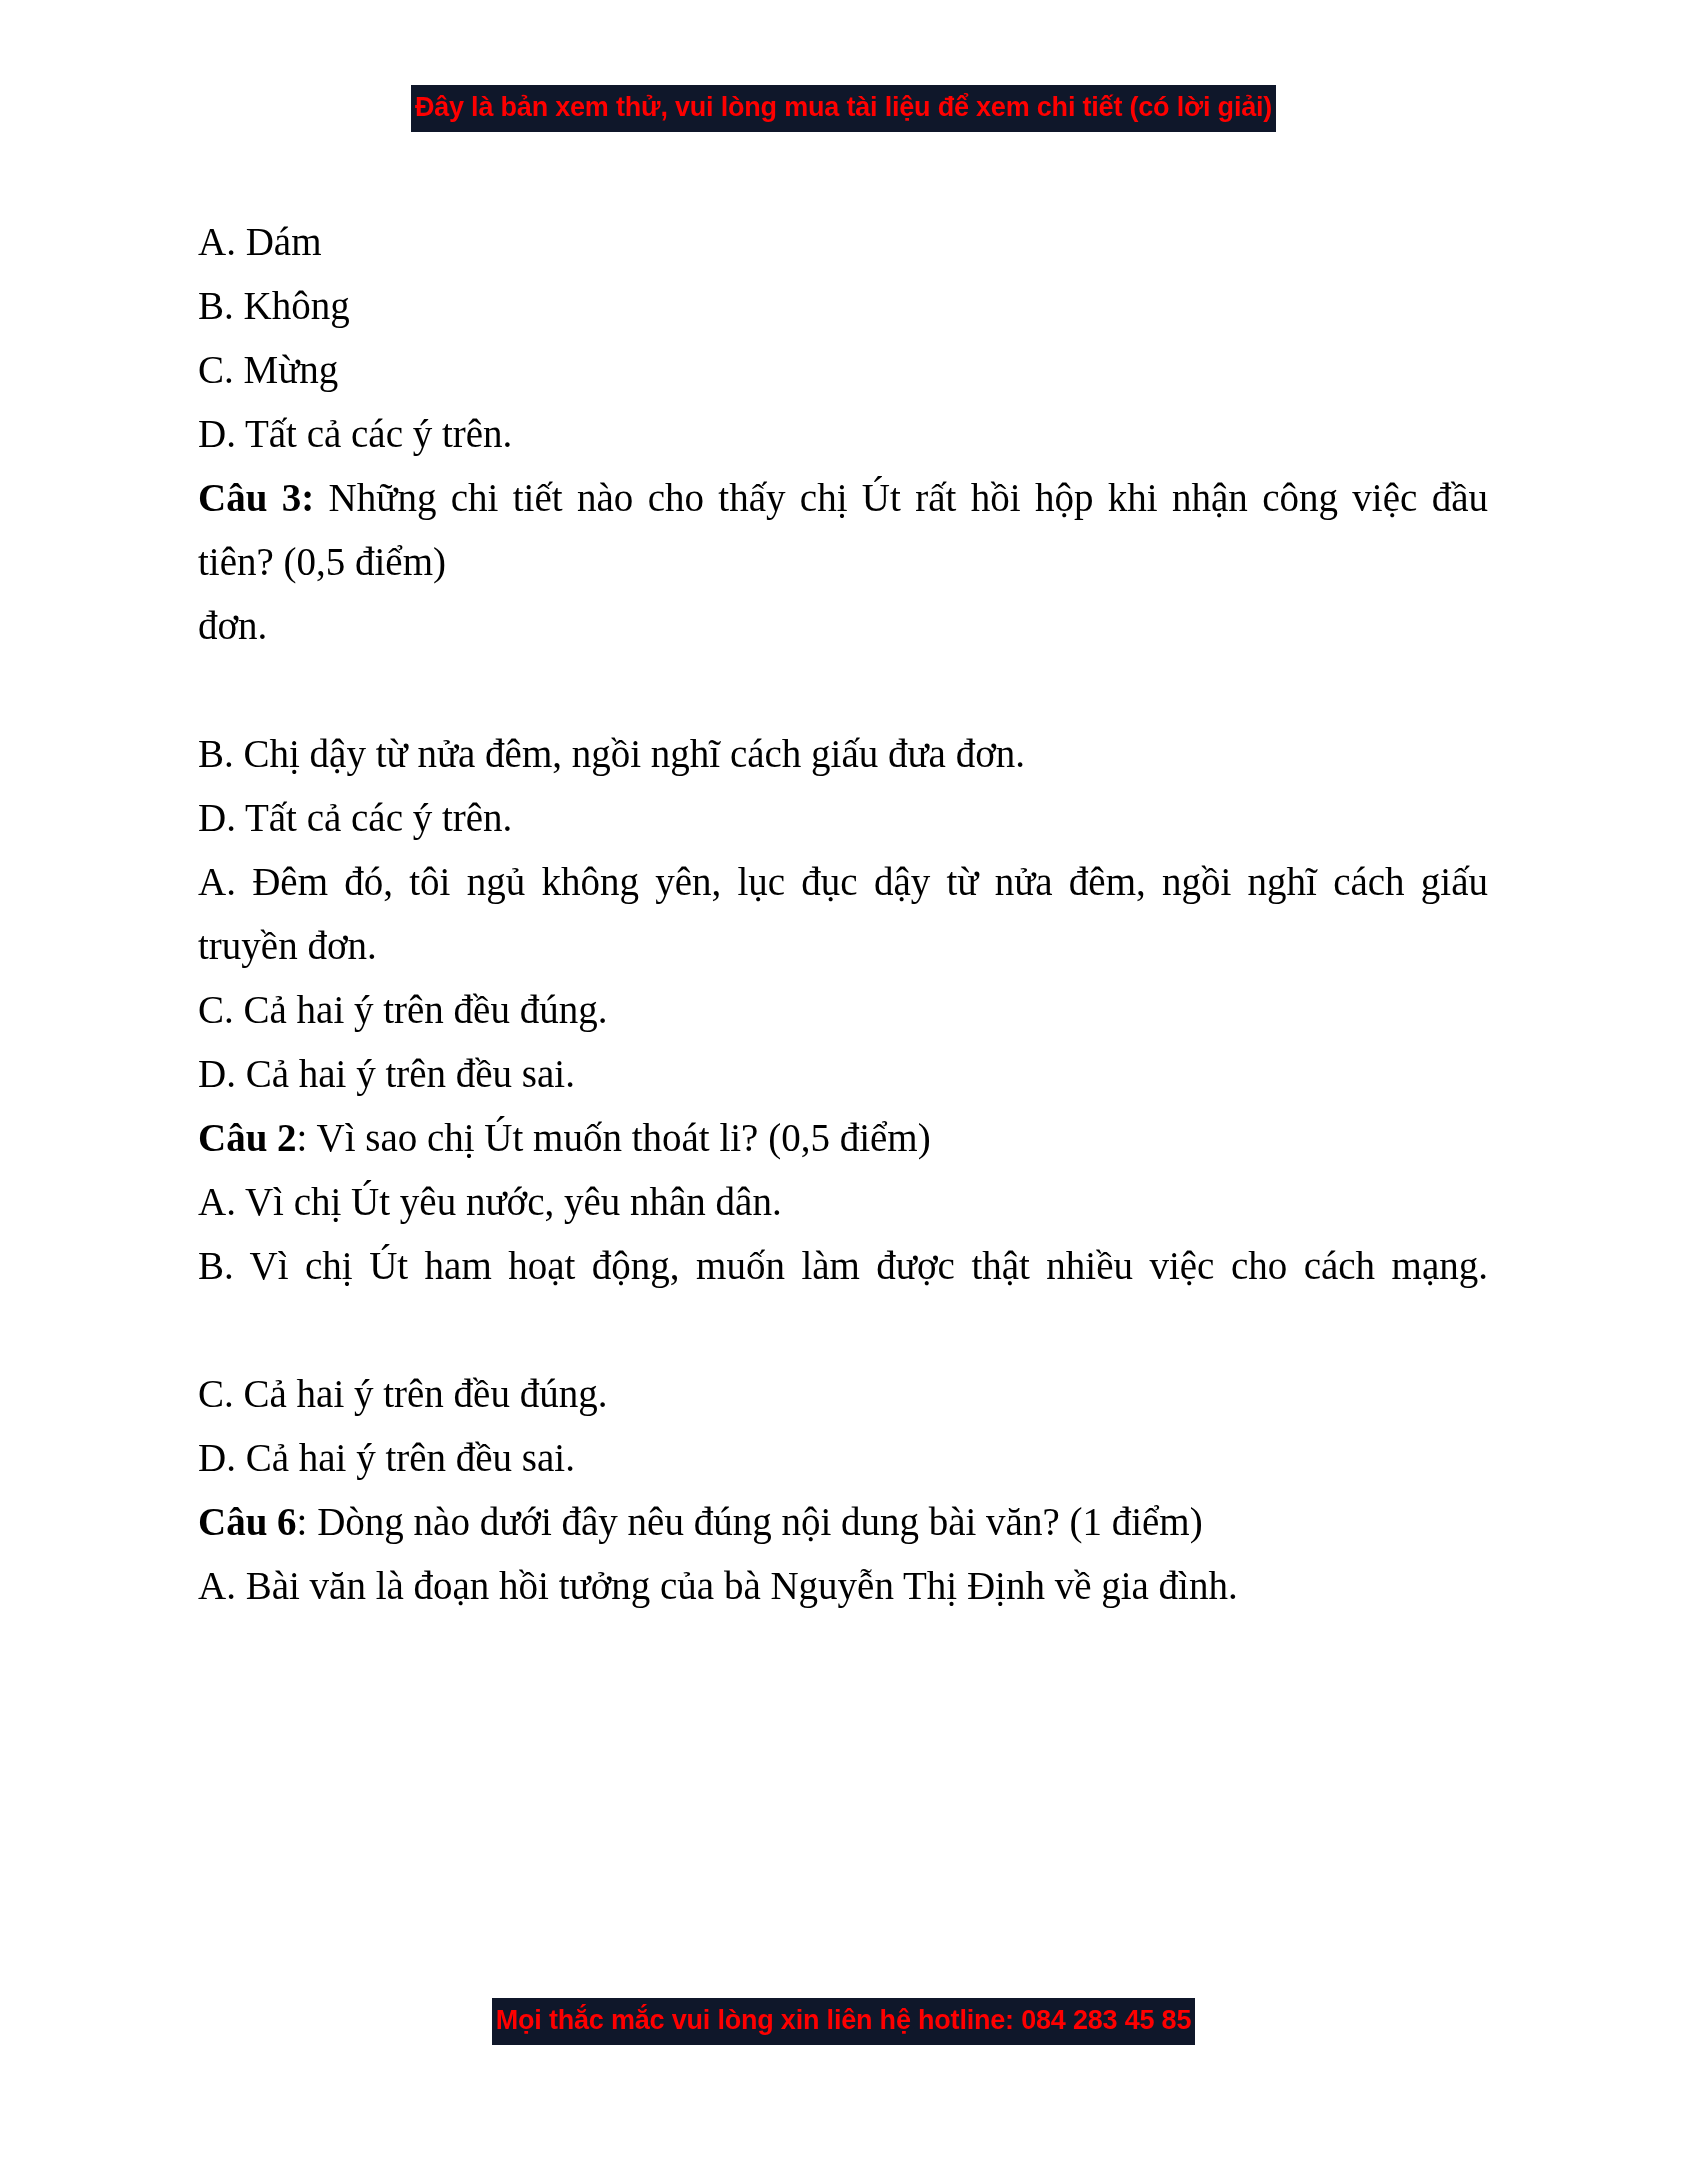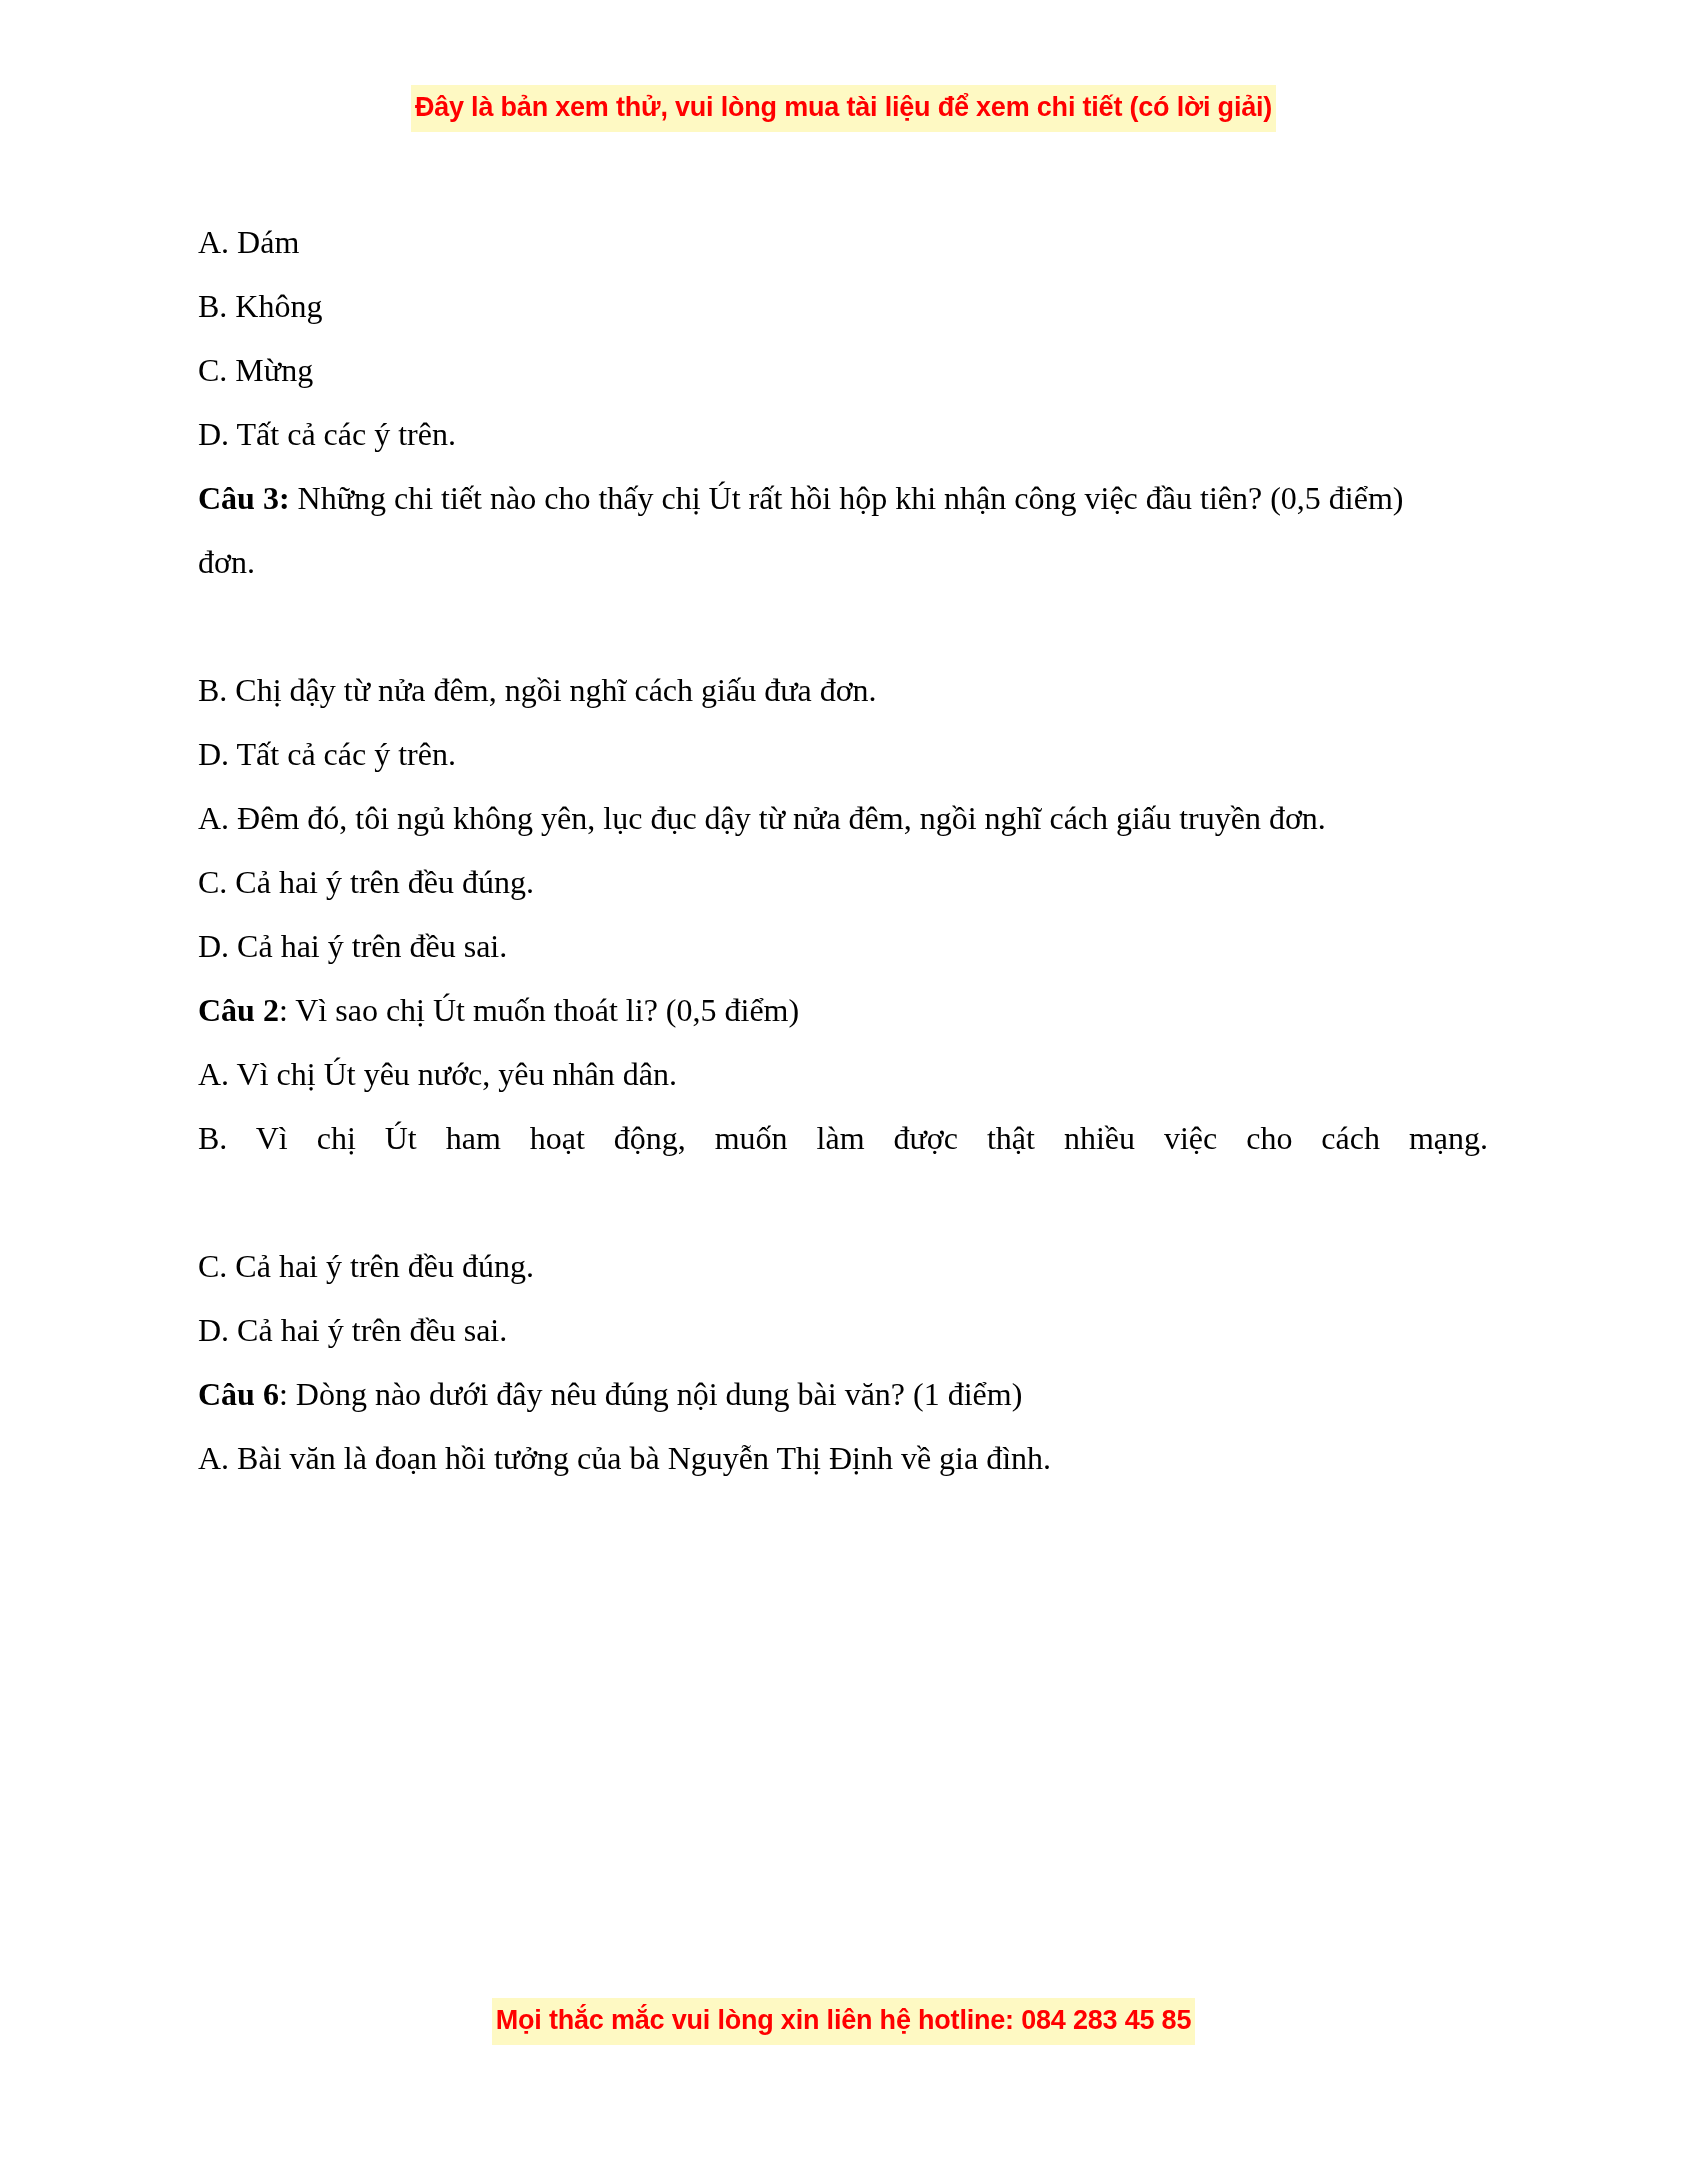--- a/index.html
+++ b/index.html
@@ -32,40 +32,40 @@
     text-align: center;
   }
   .banner-text {
     display: inline-block;
     font-family: "Liberation Sans", "DejaVu Sans", sans-serif;
     font-weight: bold;
     font-size: 27px;
     line-height: 1.5;
     letter-spacing: -0.2px;
     color: #ff0000;
-    background-color: #fef9c3;
+    background-color: #0f172a;
     padding: 2px 4px 4.6px 4px;
     white-space: nowrap;
   }
 
   #top-banner-row { top: 85px; }
   #bottom-banner-row { top: 1950px; margin-top: 48px; }
 
   
   .content {
     position: absolute;
     left: 198px;
     top: 210px;
     width: 1290px;
   }
 
   p.line {
     margin: 0 0 0 0;
     padding: 0;
-    font-size: 32px;
+    font-size: 39px;
     line-height: 64px;
     text-align: justify;
     text-justify: inter-word;
     word-spacing: 0px;
   }
 
   p.line.plain {
     text-align: left;
   }
 

